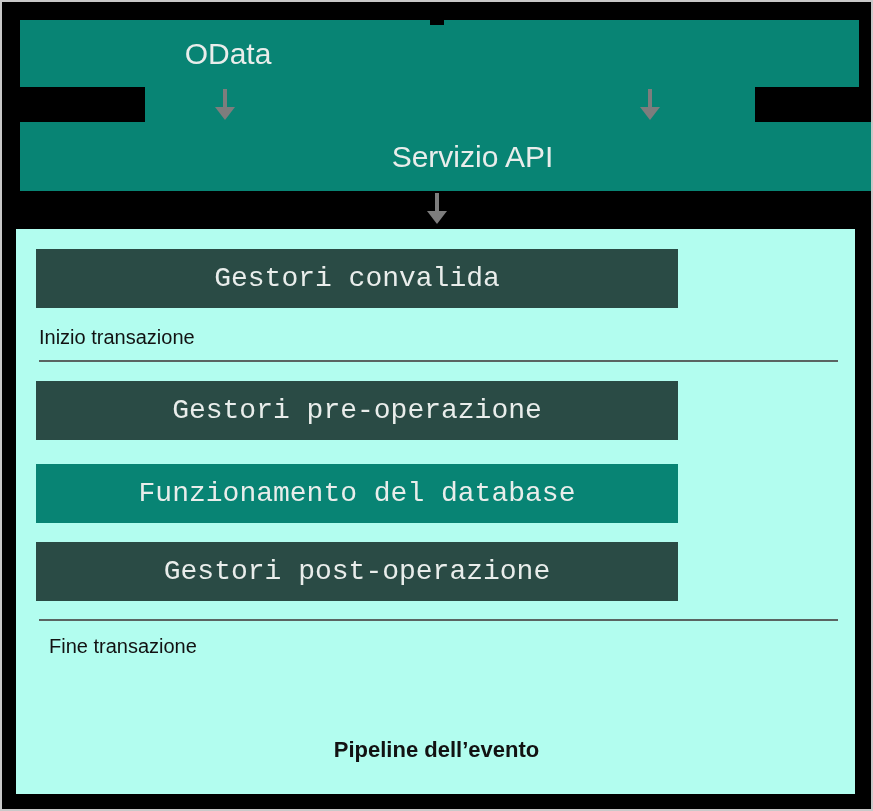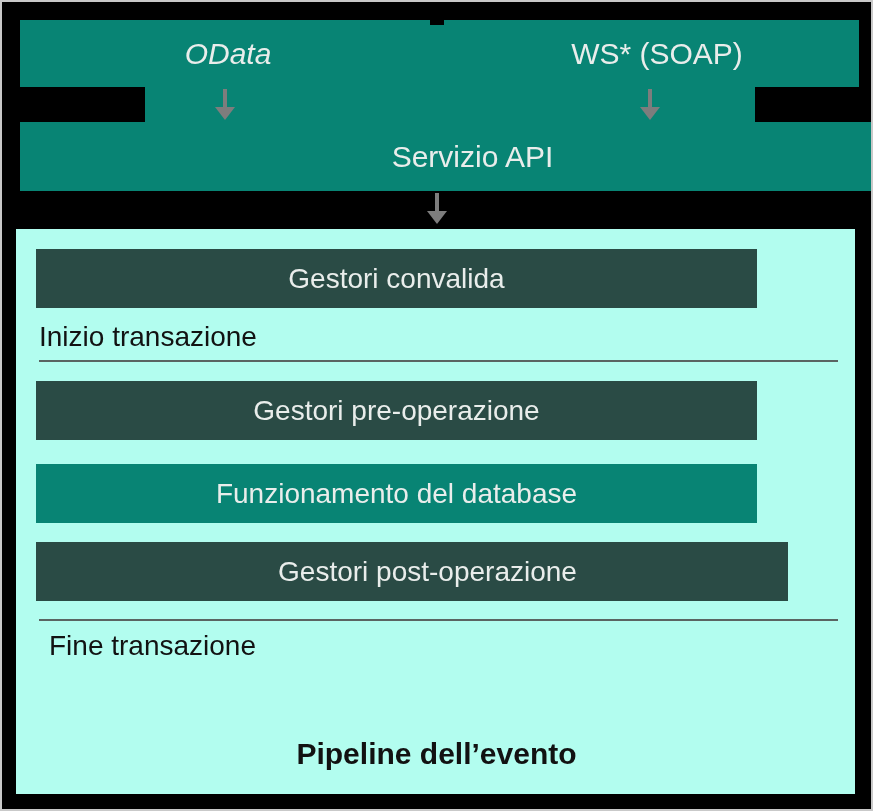--- a/index.html
+++ b/index.html
@@ -48,48 +48,47 @@
   .arrow .head{
     width:0;height:0;
     border-left:10px solid transparent;
     border-right:10px solid transparent;
     border-top:13px solid var(--arrow-gray);
   }
 
   
   .panel{left:14px;top:227px;width:839px;height:565px;background:var(--panel-background);}
   .stage{
-    position:absolute;left:20px;width:721px;height:59px;
+    position:absolute;left:20px;width:642px;height:59px;
     display:flex;align-items:center;justify-content:center;
-    color:var(--light-text);font-size:28px;
+    color:var(--light-text);font-size:28px;font-family:Liberation Mono, monospace;
   }
   .stage.dark{background:var(--dark-stage);}
   .stage.teal{background:var(--teal);}
   .tx-label{
     position:absolute;
-    color:var(--dark-text);font-size:28px;line-height:32px;
+    color:var(--dark-text);font-size:20px;line-height:32px;
   }
   .divider{position:absolute;left:23px;width:799px;height:2px;background:var(--divider-line);}
   .pipeline-title{
     position:absolute;left:20px;top:508px;width:801px;
     text-align:center;color:var(--dark-text);
-    font-size:30px;font-weight:bold;
+    font-size:22px;font-weight:bold;
   }
 </style>
 </head>
 <body>
 
 <div class="canvas">
 
   <div class="abs top-bar"></div>
   <div class="abs bridge"></div>
   <div class="abs top-notch"></div>
 
-  <span class="abs hdr-label" style="left:76px;width:300px;font-style:italic;">OData</span>
-  <span class="abs hdr-label" style="left:505px;width:300px;">WS* (SOAP)</span>
+  <span class="abs hdr-label" style="left:76px;width:300px;">OData</span>
 
   <div class="abs arrow" style="left:213px;top:87px;">
     <div class="shaft"></div>
     <div class="head"></div>
   </div>
   <div class="abs arrow" style="left:638px;top:87px;">
     <div class="shaft"></div>
     <div class="head"></div>
   </div>
 
@@ -105,21 +104,21 @@
     <div class="stage dark" style="top:20px;">Gestori convalida</div>
 
     <div class="tx-label" style="left:23px;top:92px;">Inizio transazione</div>
 
     <div class="divider" style="top:131px;"></div>
 
     <div class="stage dark" style="top:152px;">Gestori pre-operazione</div>
 
     <div class="stage teal" style="top:235px;">Funzionamento del database</div>
 
-    <div class="stage dark" style="top:313px;padding-left:31px;">Gestori post-operazione</div>
+    <div class="stage dark" style="top:313px;">Gestori post-operazione</div>
 
     <div class="divider" style="top:390px;"></div>
 
     <div class="tx-label" style="left:33px;top:401px;text-align:right;">Fine transazione</div>
 
 
     <div class="pipeline-title">Pipeline dell’evento</div>
   </div>
 
 </div>

